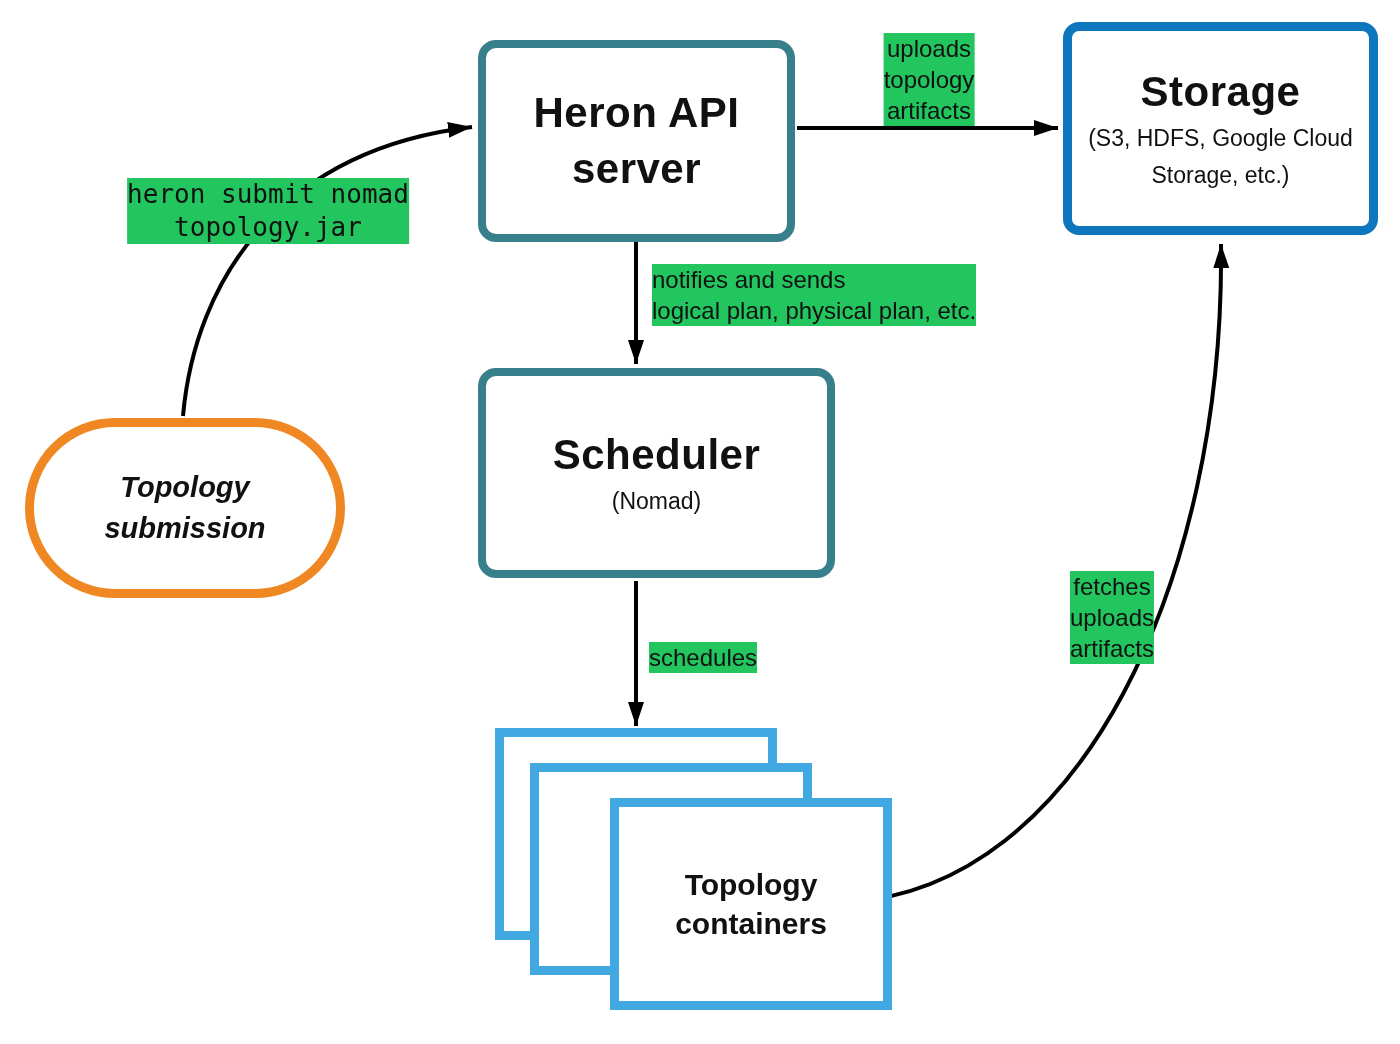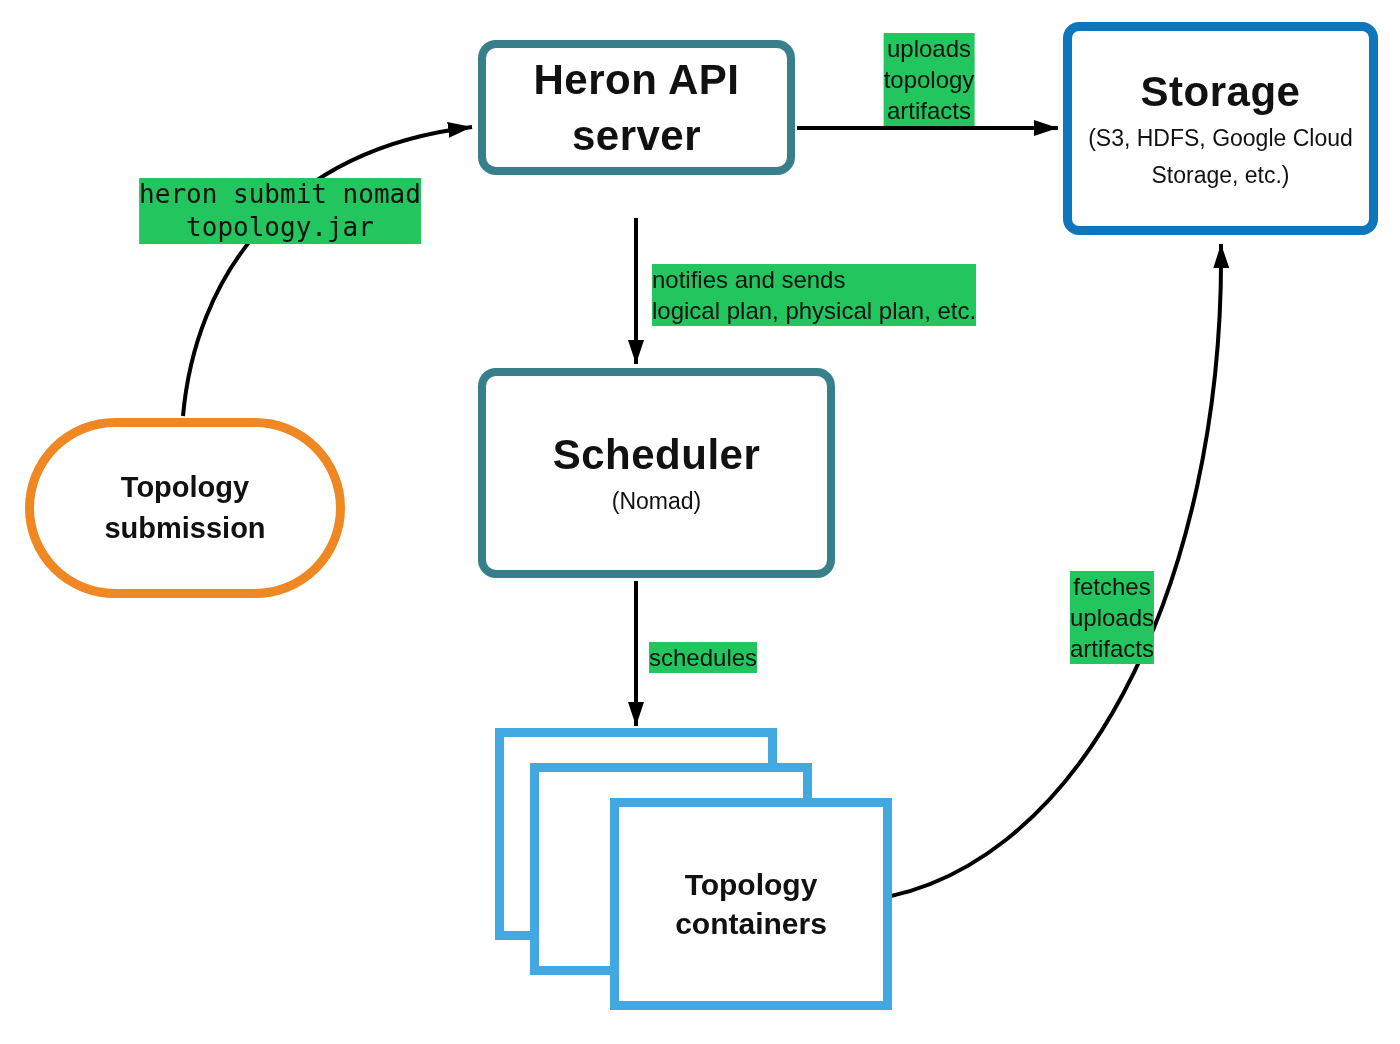--- a/index.html
+++ b/index.html
@@ -50,21 +50,21 @@
     line-height: 56px;
     letter-spacing: 0.5px;
   }
   .node .subtitle {
     font-size: 23px;
     line-height: 37px;
     font-weight: normal;
   }
   .node-heron {
     left: 478px; top: 40px;
-    width: 317px; height: 135px;
+    width: 317px; height: 202px;
     border: 8px solid var(--teal);
     border-radius: 18px;
     padding: 0 20px;
   }
   .node-storage {
     left: 1063px; top: 22px;
     width: 315px; height: 213px;
     border: 9px solid var(--blue);
     border-radius: 16px;
     padding: 6px 10px;
@@ -73,20 +73,21 @@
     left: 25px; top: 418px;
     width: 320px; height: 180px;
     border: 9px solid var(--orange);
     border-radius: 90px;
     padding: 0 18px;
   }
   .node-submission .title-md {
     font-size: 29px;
     font-weight: bold;
     line-height: 41px;
+    font-style: italic;
   }
   .node-submission .subtitle { font-size: 28px; line-height: 40px; }
   .node-scheduler {
     left: 478px; top: 368px;
     width: 357px; height: 210px;
     border: 8px solid var(--teal);
     border-radius: 18px;
     padding: 0 20px;
   }
   .container-box {
@@ -113,21 +114,21 @@
     line-height: 31px;
     white-space: pre-line;
     background: #22c55e;
   }
   .edge-label.center { text-align: center; transform: translateX(-50%); }
   .edge-label.mono {
     font-family: "DejaVu Sans Mono", monospace;
     font-size: 26px;
     line-height: 33px;
   }
-  .label-submit   { left: 280px; top: 178px; }
+  .label-submit   { left: 268px; top: 178px; }
   .label-uploads  { left: 929px; top: 33px; }
   .label-notifies { left: 652px; top: 264px; text-align: left; }
   .label-schedules{ left: 649px; top: 642px; }
   .label-fetches  { left: 1112px; top: 571px; }
 </style>
 </head>
 <body>
 
 <div class="canvas">
 

